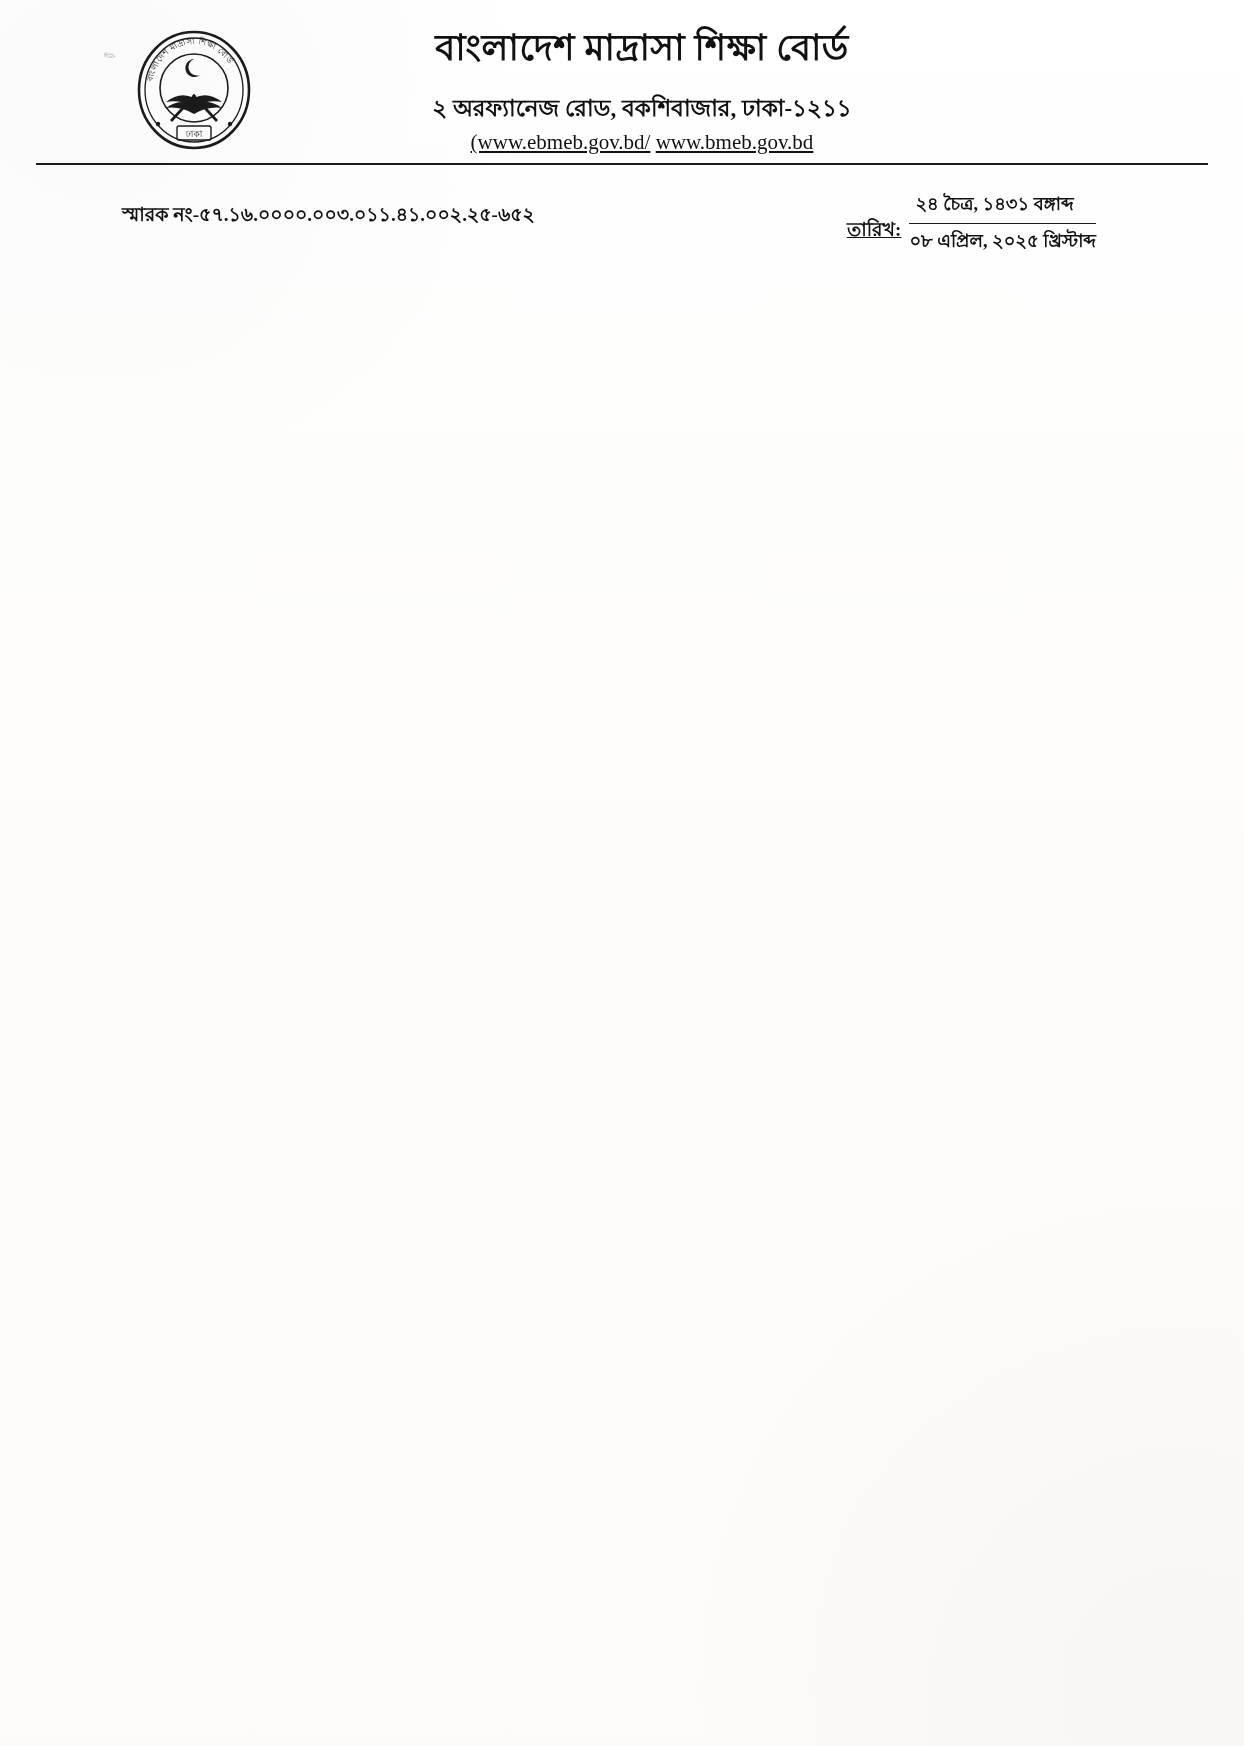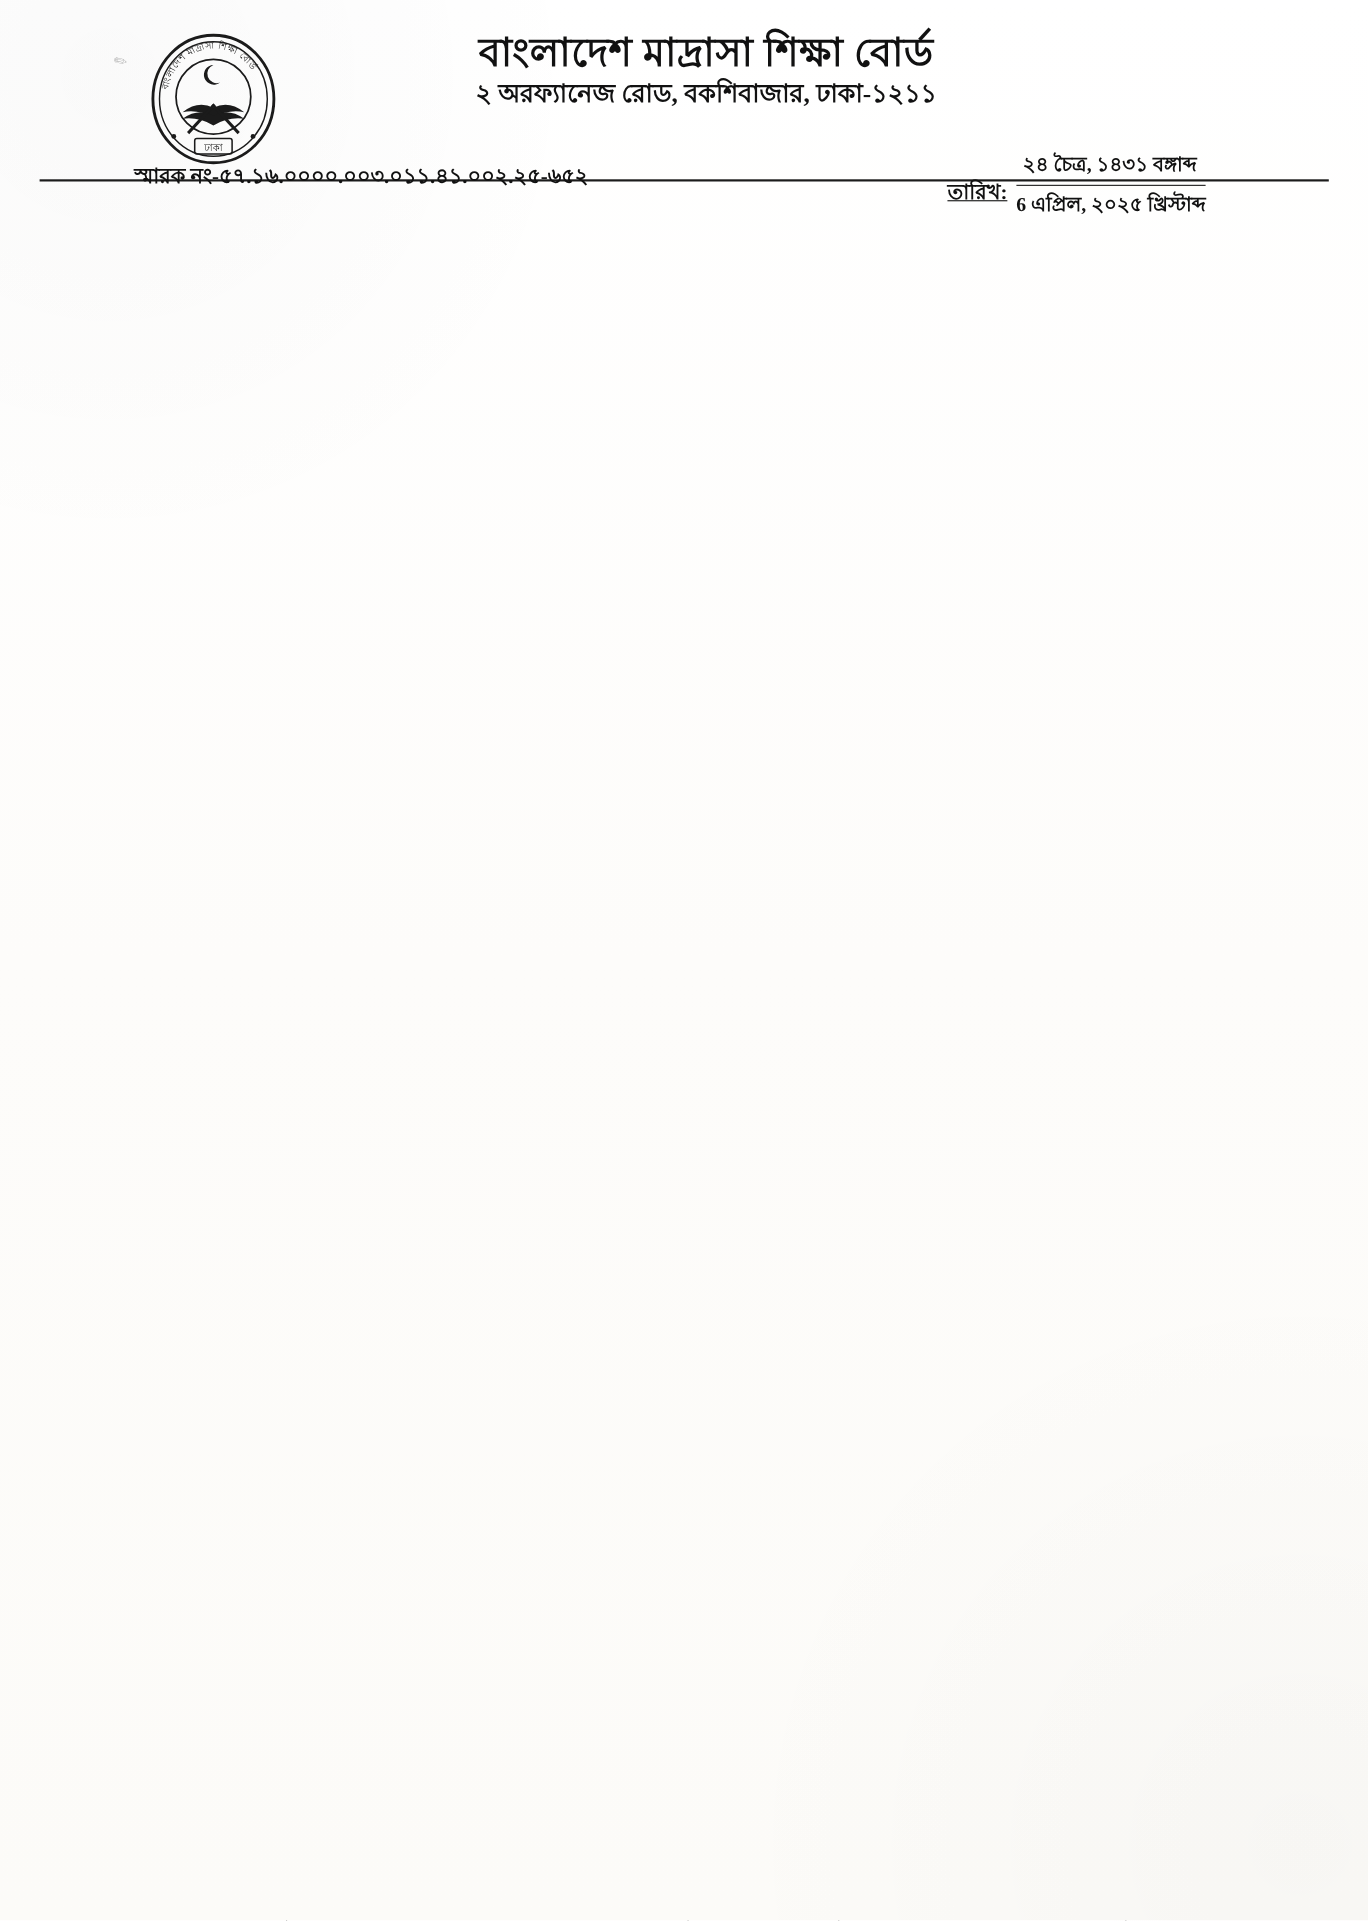--- a/index.html
+++ b/index.html
@@ -56,21 +56,21 @@
   .board-name {
     font-size: 36px;
     font-weight: 700;
     letter-spacing: 0.5px;
     line-height: 1.25;
     white-space: nowrap;
   }
   .board-address {
     font-size: 23px;
     font-weight: 600;
-    margin-top: 0;
+    margin-top: 23px;
     line-height: 1.3;
   }
   .board-web {
     font-size: 21px;
     margin-top: 5px;
     line-height: 1.3;
   }
   .board-web span.u {
     text-decoration: underline;
   }
@@ -237,33 +237,37 @@
         <path id="ringpath" d="M20 62 a42 46 0 0 1 84 0" fill="none"></path>
         <text font-size="8.4" fill="#1b1b1b" font-family="'Liberation Serif',serif" letter-spacing="0.6">
           <textPath href="#ringpath" startOffset="6%">বাংলাদেশ মাদ্রাসা শিক্ষা বোর্ড</textPath>
         </text>
       </svg>
     </div>
 
     <div class="head-text">
       <div class="board-name">বাংলাদেশ মাদ্রাসা শিক্ষা বোর্ড</div>
       <div class="board-address">২ অরফ্যানেজ রোড, বকশিবাজার, ঢাকা-১২১১</div>
+      <div class="board-web">
+        <span class="u">(www.ebmeb.gov.bd/</span>
+        <span class="u">www.bmeb.gov.bd</span>
+      </div>
     </div>
 
     <div class="rule"></div>
   </div>
 
   <div class="memo-row">
     <div class="memo-no">স্মারক নং-৫৭.১৬.০০০০.০০৩.০১১.৪১.০০২.২৫-৬৫২</div>
 
     <div class="date-block">
       <div class="date-label">তারিখ:</div>
       <div class="date-stack">
         <div class="date-bangla">২৪ চৈত্র, ১৪৩১ বঙ্গাব্দ</div>
-        <div class="date-greg">6 এপ্রিল, ২০২৫ খ্রিস্টাব্দ</div>
+        <div class="date-greg">০৮ এপ্রিল, ২০২৫ খ্রিস্টাব্দ</div>
       </div>
     </div>
   </div>
 
   <div class="doc-title">
     <span>২০২৫ সালের আলিম পরীক্ষার সময়সূচি</span>
   </div>
 
   <p class="intro">সংশ্লিষ্ট সকলের অবগতি এবং প্রয়োজনীয় ব্যবস্থা গ্রহণের জন্য জানানো যাচ্ছে যে, বাংলাদেশ মাদ্রাসা শিক্ষা বোর্ডের ২০২৫ সালের আলিম পরীক্ষা নিম্নবর্ণিত সময়সূচি অনুযায়ী অনুষ্ঠিত হবে। বিশেষ প্রয়োজনে বোর্ড কর্তৃপক্ষ এই সময়সূচি পরিবর্তন করতে পারবে।</p>
 

